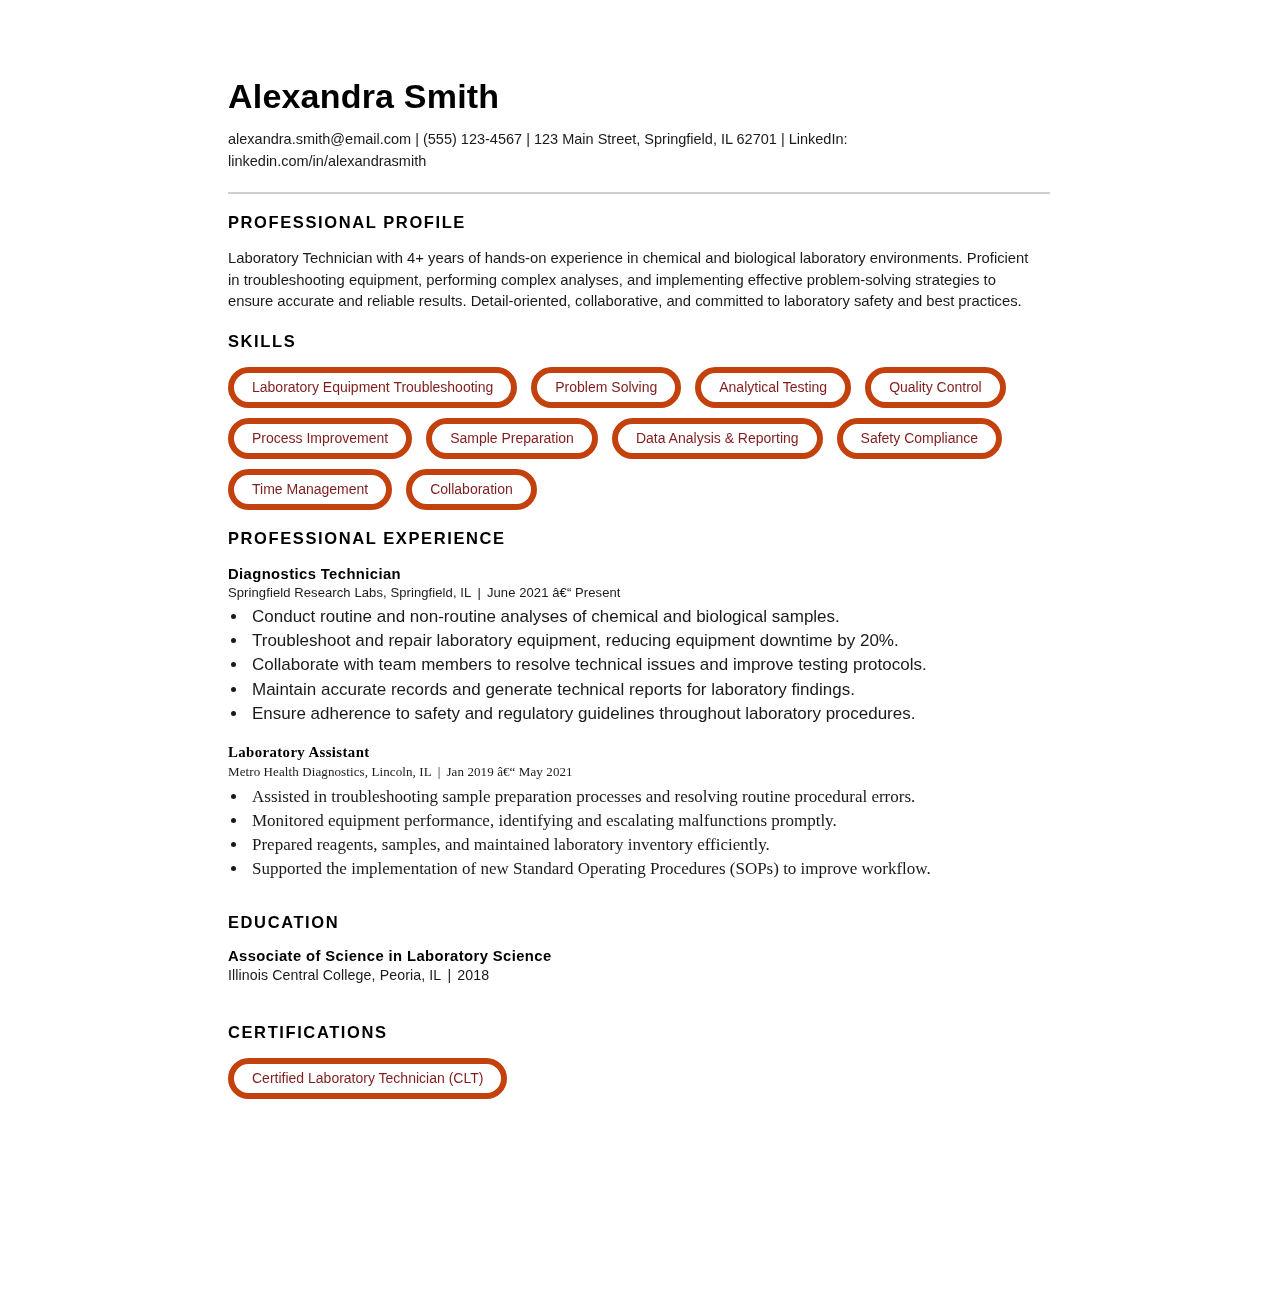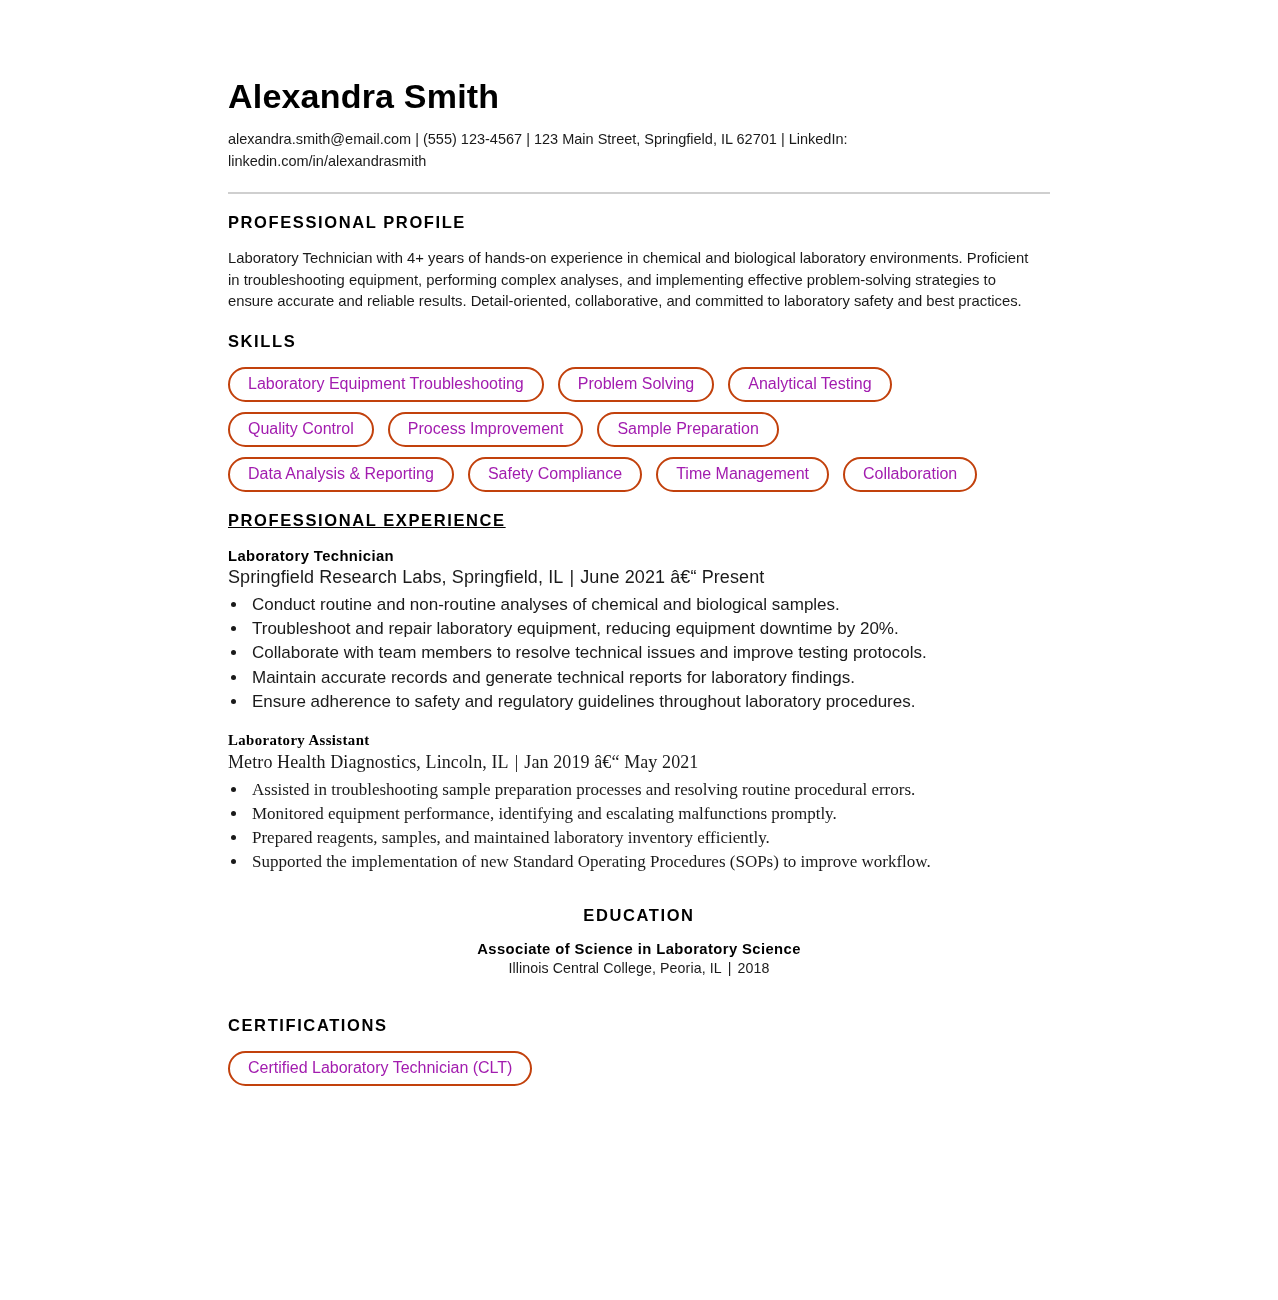--- a/index.html
+++ b/index.html
@@ -70,43 +70,43 @@
   .pill-wrap {
     display: flex;
     flex-wrap: wrap;
     gap: 10px 14px;
     max-width: 790px;
   }
   .pill {
     display: inline-flex;
     align-items: center;
     justify-content: center;
-    border: 2px solid #c2410c;
+    border: 6px solid #c2410c;
     border-radius: 999px;
     background: #ffffff;
     padding: 7px 18px 8px 18px;
-    font-size: 16px;
+    font-size: 14px;
     line-height: 1;
-    color: #a21caf;
+    color: #7f1d1d;
     white-space: nowrap;
   }
 
   
-  .section-experience .section-heading { margin-bottom: 18px; text-decoration: underline; }
+  .section-experience .section-heading { margin-bottom: 18px; }
   .job { margin-bottom: 18px; }
   .job:last-child { margin-bottom: 0; font-family: Liberation Serif, serif; }
   .job-title {
     font-size: 14.8px;
     font-weight: bold;
     letter-spacing: 0.4px;
     color: #000000;
     margin: 0 0 3px 0;
   }
   .job-meta {
-    font-size: 18px;
+    font-size: 13px;
     color: #1a1a1a;
     margin: 0 0 5px 0;
     letter-spacing: 0.1px;
   }
   .job-meta .sep { padding: 0 6px; }
   .bullets {
     list-style: disc;
     margin: 0;
     padding: 0 0 0 20px;
   }
@@ -126,21 +126,21 @@
     margin: 0 0 3px 0;
   }
   .edu-meta {
     font-size: 14.2px;
     color: #1a1a1a;
     margin: 0;
     letter-spacing: 0.1px;
   }
   .edu-meta .sep { padding: 0 6px; }
 
-  .section-education { margin-top: 32px; text-align: center; }
+  .section-education { margin-top: 32px; }
   .section-certifications { margin-top: 40px; }
 </style>
 </head>
 <body>
 
 <div class="page">
 
   <div>
     <h1 class="resume-name">Alexandra Smith</h1>
     <p class="contact-line">alexandra.smith@email.com | (555) 123-4567 | 123 Main Street, Springfield, IL 62701 | LinkedIn: linkedin.com/in/alexandrasmith</p>
@@ -165,21 +165,21 @@
       <span class="pill">Safety Compliance</span>
       <span class="pill">Time Management</span>
       <span class="pill">Collaboration</span>
     </div>
   </div>
 
   <div class="section section-experience">
     <h2 class="section-heading">PROFESSIONAL EXPERIENCE</h2>
 
     <div class="job">
-      <div class="job-title">Laboratory Technician</div>
+      <div class="job-title">Diagnostics Technician</div>
       <div class="job-meta">
         <span>Springfield Research Labs, Springfield, IL</span><span class="sep">|</span><span>June 2021 â€“ Present</span>
       </div>
       <ul class="bullets">
         <li>Conduct routine and non-routine analyses of chemical and biological samples.</li>
         <li>Troubleshoot and repair laboratory equipment, reducing equipment downtime by 20%.</li>
         <li>Collaborate with team members to resolve technical issues and improve testing protocols.</li>
         <li>Maintain accurate records and generate technical reports for laboratory findings.</li>
         <li>Ensure adherence to safety and regulatory guidelines throughout laboratory procedures.</li>
       </ul>

